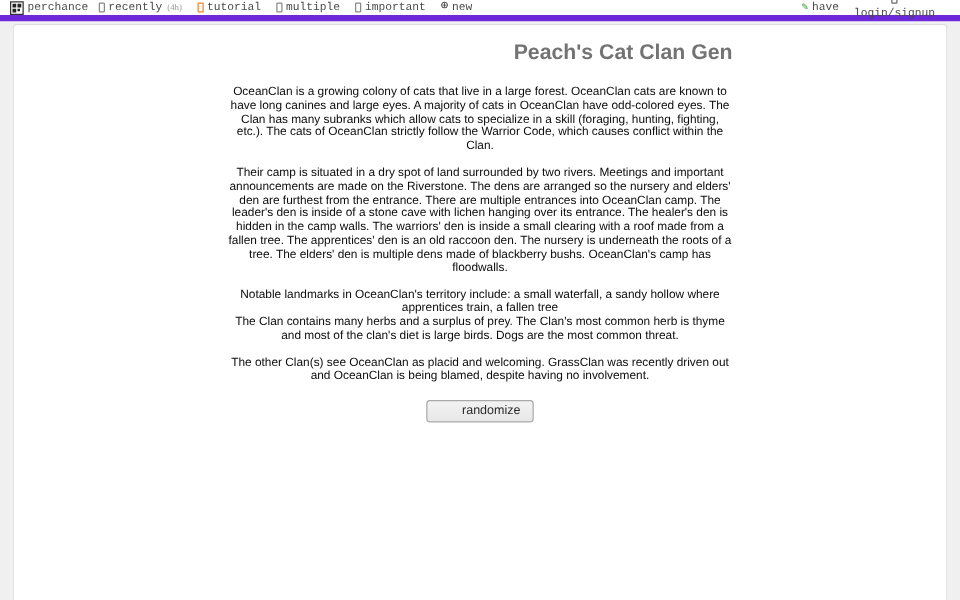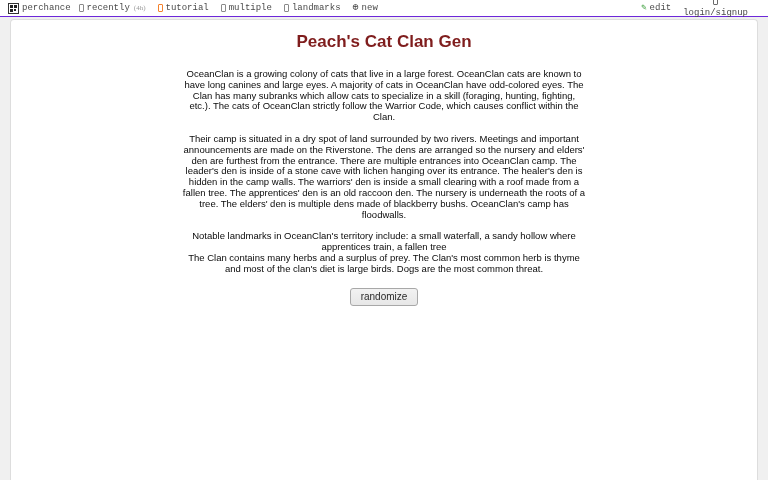--- a/index.html
+++ b/index.html
@@ -11,21 +11,21 @@
   *{box-sizing:border-box;margin:0;padding:0;}
   html,body{width:768px;height:480px;overflow:hidden;}
   body{
     background:var(--page-bg);
     font-family:"Liberation Sans", sans-serif;
   }
   
   .topbar{
     height:17px;
     background:#ffffff;
-    border-bottom:1px solid #6d28d9;
+    border-bottom:5px solid #6d28d9;
     display:flex;
     align-items:center;
     padding:4px 8px;
     font-family:"Liberation Mono","DejaVu Sans Mono",monospace;
     font-size:9px;
     color:#4a4a4a;
     white-space:nowrap;
   }
   .topbar a{
     text-decoration:none;
@@ -81,37 +81,38 @@
     width:404px;
     margin:0 auto;
     text-align:center;
     color:#0a0a0a;
   }
   .gen-title{
     font-size:17px;
     font-weight:bold;
     margin-top:12px;
     margin-bottom:17px;
-    color:#7f1d1d;
+    color:#737373;
+    text-align:right;
   }
   .content p{
     font-size:9.5px;
     line-height:10.8px;
     margin-bottom:11px;
     white-space:pre-line;
   }
   .btn-row{margin-top:4px;}
   .randomize-btn{
     font-family:"Liberation Sans",sans-serif;
     font-size:10px;
     color:#2a2a2a;
     background:linear-gradient(#f2f2f2,#e7e7e7);
     border:1px solid #a8a8a8;
     border-radius:3px;
-    padding:2px 10px 3px 10px;
+    padding:2px 10px 3px 28px;
     cursor:pointer;
   }
 </style>
 </head>
 <body>
 
 <div class="topbar">
   <a class="logo-link">
     <span class="logo-box">
         <i></i>
@@ -129,41 +130,42 @@
   <a class="link-tutorial">
     <span class="tofu"></span>
     <span>tutorial</span>
   </a>
   <a>
     <span class="tofu"></span>
     <span>multiple</span>
   </a>
   <a>
     <span class="tofu"></span>
-    <span>landmarks</span>
+    <span>important</span>
   </a>
   <a>
     <span class="plus-icon">⊕</span>
     <span>new</span>
   </a>
   <span class="topbar-spacer"></span>
   <a class="link-edit">
     <span class="pencil-icon">✎</span>
-    <span>edit</span>
+    <span>have</span>
   </a>
   <a class="link-login">
     <span class="lock-icon"></span>
     <span>login/signup</span>
   </a>
 </div>
 
 <div class="panel">
   <div class="content">
     <h1 class="gen-title">Peach's Cat Clan Gen</h1>
     <p>OceanClan is a growing colony of cats that live in a large forest. OceanClan cats are known to have long canines and large eyes. A majority of cats in OceanClan have odd-colored eyes. The Clan has many subranks which allow cats to specialize in a skill (foraging, hunting, fighting, etc.). The cats of OceanClan strictly follow the Warrior Code, which causes conflict within the Clan.</p>
     <p>Their camp is situated in a dry spot of land surrounded by two rivers. Meetings and important announcements are made on the Riverstone. The dens are arranged so the nursery and elders' den are furthest from the entrance. There are multiple entrances into OceanClan camp. The leader's den is inside of a stone cave with lichen hanging over its entrance. The healer's den is hidden in the camp walls. The warriors' den is inside a small clearing with a roof made from a fallen tree. The apprentices' den is an old raccoon den. The nursery is underneath the roots of a tree. The elders' den is multiple dens made of blackberry bushs. OceanClan's camp has floodwalls.</p>
     <p>Notable landmarks in OceanClan's territory include: a small waterfall, a sandy hollow where apprentices train, a fallen tree
 The Clan contains many herbs and a surplus of prey. The Clan's most common herb is thyme and most of the clan's diet is large birds. Dogs are the most common threat.</p>
+    <p>The other Clan(s) see OceanClan as placid and welcoming. GrassClan was recently driven out and OceanClan is being blamed, despite having no involvement.</p>
     <div class="btn-row">
       <button class="randomize-btn">randomize</button>
     </div>
   </div>
 </div>
 
 </body></html>

